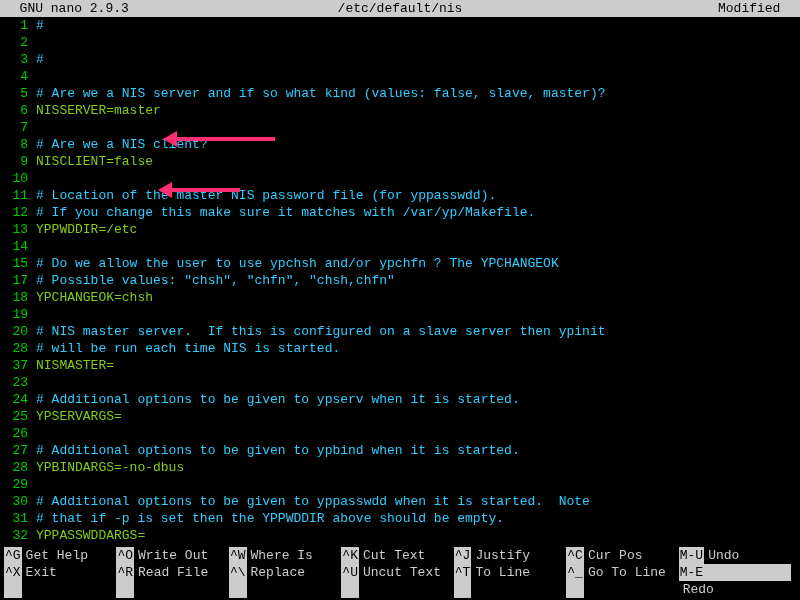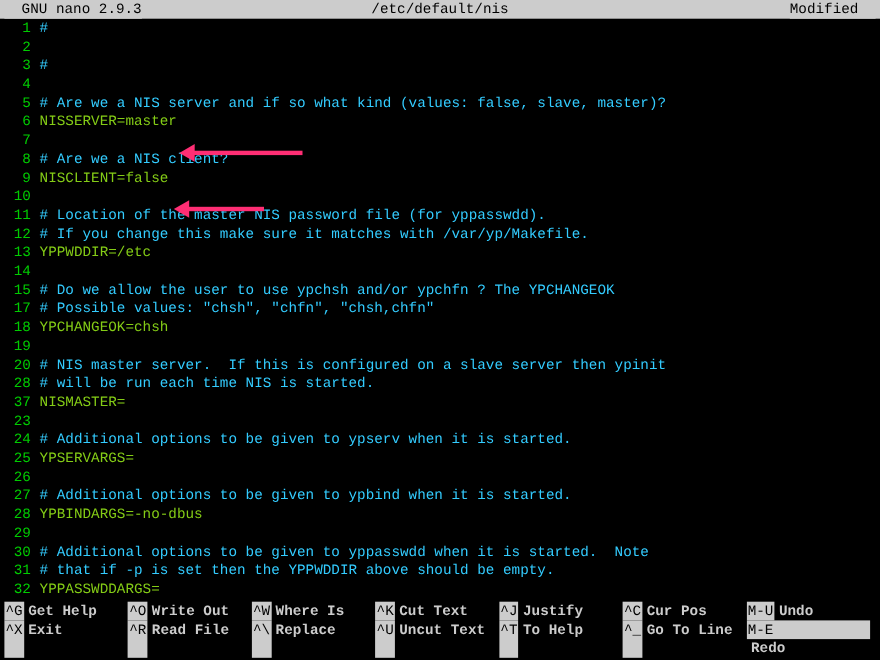--- a/index.html
+++ b/index.html
@@ -68,21 +68,20 @@
     white-space: pre;
   }
   .key {
     background: #ccc;
     color: #000;
     padding: 0 1px;
   }
   .lbl {
     color: #ccc;
     margin-left: 4px;
-    font-weight: bold;
   }
   .arrow {
     position: absolute;
     height: 4px;
     background: #ff2e74;
   }
   .arrow::before {
     content: "";
     position: absolute;
     left: -12px;
@@ -145,17 +144,17 @@
       <div class="short" style="width: 14.2%;"><span class="key">^K</span><span class="lbl">Cut Text</span></div>
       <div class="short" style="width: 14.2%;"><span class="key">^J</span><span class="lbl">Justify</span></div>
       <div class="short" style="width: 14.2%;"><span class="key">^C</span><span class="lbl">Cur Pos</span></div>
       <div class="short" style="width: 14.2%; align-items: flex-end;"><span class="key">M-U</span><span class="lbl">Undo</span></div>
     </div>
     <div style="display: flex; width: 100%;">
       <div class="short" style="width: 14.2%;"><span class="key">^X</span><span class="lbl">Exit</span></div>
       <div class="short" style="width: 14.2%;"><span class="key">^R</span><span class="lbl">Read File</span></div>
       <div class="short" style="width: 14.2%;"><span class="key">^\</span><span class="lbl">Replace</span></div>
       <div class="short" style="width: 14.2%;"><span class="key">^U</span><span class="lbl">Uncut Text</span></div>
-      <div class="short" style="width: 14.2%;"><span class="key">^T</span><span class="lbl">To Help</span></div>
+      <div class="short" style="width: 14.2%;"><span class="key">^T</span><span class="lbl">To Line</span></div>
       <div class="short" style="width: 14.2%;"><span class="key">^_</span><span class="lbl">Go To Line</span></div>
       <div class="short" style="width: 14.2%; flex-direction: column;"><span class="key">M-E</span><span class="lbl">Redo</span></div>
     </div>
   </div>
 
 </body></html>

